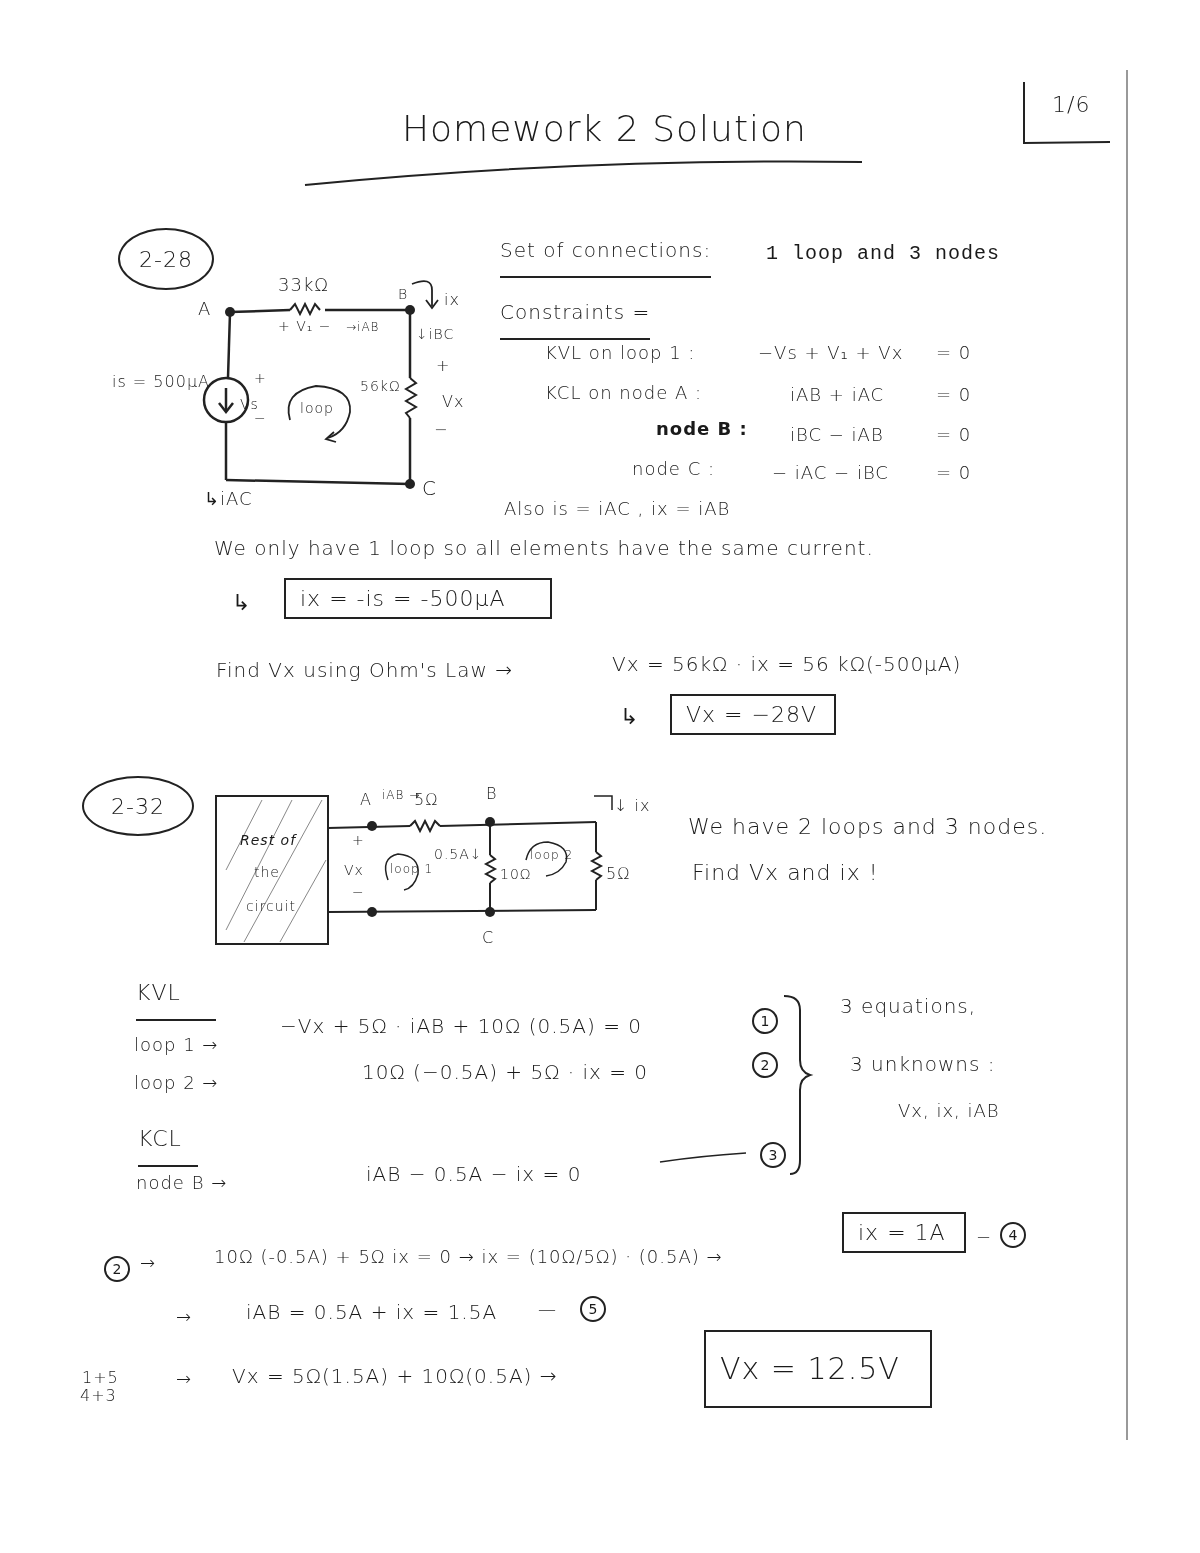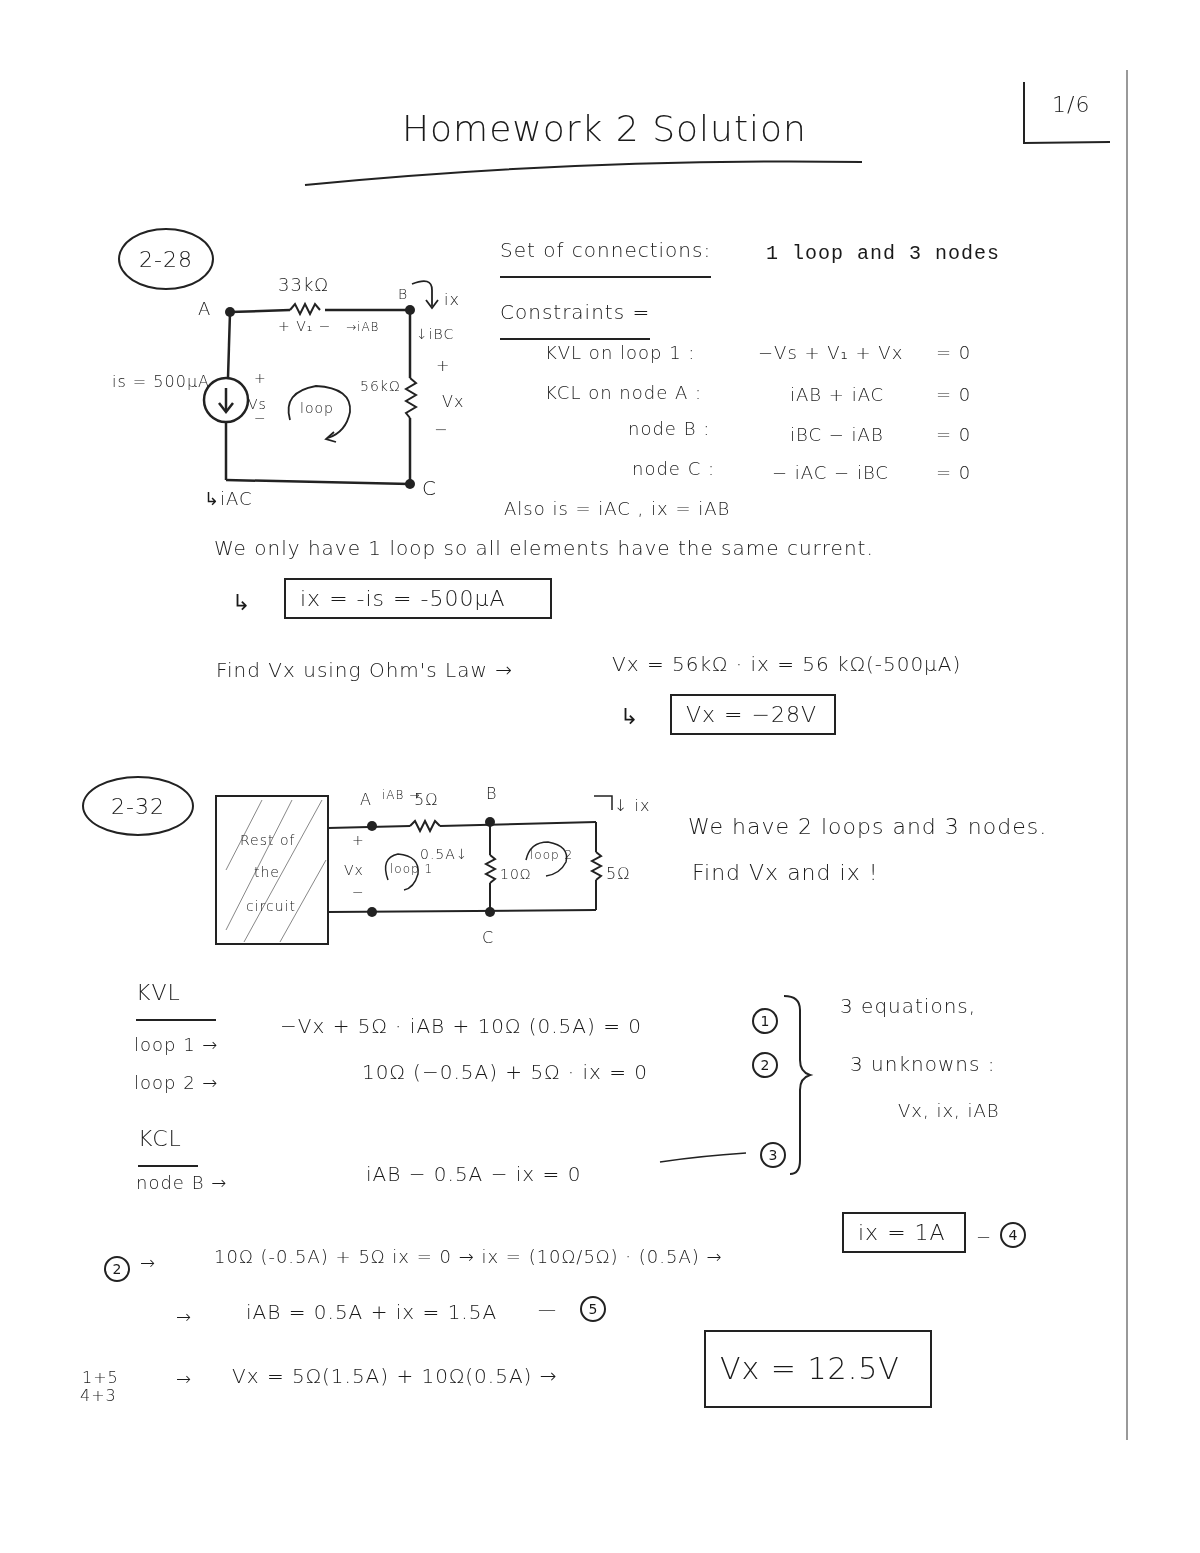--- a/index.html
+++ b/index.html
@@ -69,37 +69,37 @@
 <div class="abs hw t16" style="left:444px;top:290px;">ix</div>
 <div class="abs hw t14" style="left:278px;top:318px;">+ V₁ −</div>
 <div class="abs hw t12" style="left:346px;top:320px;">→iAB</div>
 <div class="abs hw t14" style="left:416px;top:326px;">↓iBC</div>
 <div class="abs hw t16" style="left:436px;top:356px;">+</div>
 <div class="abs hw t16" style="left:442px;top:392px;">Vx</div>
 <div class="abs hw t16" style="left:434px;top:420px;">−</div>
 <div class="abs hw t14" style="left:360px;top:378px;">56kΩ</div>
 <div class="abs hw t16" style="left:112px;top:372px;">is = 500μA</div>
 <div class="abs hw t14" style="left:254px;top:370px;">+</div>
-<div class="abs hw t14" style="left:248px;top:396px;">Vs</div>
+<div class="abs hw t14" style="left:240px;top:396px;">Vs</div>
 <div class="abs hw t14" style="left:254px;top:410px;">−</div>
 <div class="abs hw t14" style="left:300px;top:400px;">loop</div>
 <div class="abs hw t20" style="left:422px;top:476px;">C</div>
 <div class="abs hw t18" style="left:204px;top:488px;">↳iAC</div>
 
 <div class="abs hw t20 ul" style="left:500px;top:238px;">Set of connections:</div>
 <div class="abs hw t20" style="left:766px;top:242px;font-family:Liberation Mono, monospace;">1 loop and 3 nodes</div>
 <div class="abs hw t20 ul" style="left:500px;top:300px;">Constraints =</div>
 
 <div class="abs hw t18" style="left:545px;top:342px;">KVL on loop 1 :</div>
 <div class="abs hw t18" style="left:758px;top:342px;">−Vs + V₁ + Vx</div>
 <div class="abs hw t18" style="left:936px;top:342px;">= 0</div>
 <div class="abs hw t18" style="left:545px;top:382px;">KCL on node A :</div>
 <div class="abs hw t18" style="left:790px;top:384px;">iAB + iAC</div>
 <div class="abs hw t18" style="left:936px;top:384px;">= 0</div>
-<div class="abs hw t18" style="left:628px;top:418px;">node B :</div>
+<div class="abs hw t18" style="left:656px;top:418px;font-weight:bold;">node B :</div>
 <div class="abs hw t18" style="left:790px;top:424px;">iBC − iAB</div>
 <div class="abs hw t18" style="left:936px;top:424px;">= 0</div>
 <div class="abs hw t18" style="left:632px;top:458px;">node C :</div>
 <div class="abs hw t18" style="left:772px;top:462px;">− iAC − iBC</div>
 <div class="abs hw t18" style="left:936px;top:462px;">= 0</div>
 <div class="abs hw t18" style="left:504px;top:498px;">Also   is = iAC ,   ix = iAB</div>
 
 <div class="abs hw t20" style="left:214px;top:536px;">We only have 1 loop so all elements have the same current.</div>
 <div class="abs hw t22" style="left:232px;top:590px;">↳</div>
 <div class="abs hw t22 box" style="left:284px;top:578px;width:236px;">
@@ -136,33 +136,33 @@
   <line x1="596" y1="880" x2="596" y2="910" stroke="#222" stroke-width="2"></line>
   <circle cx="372" cy="826" r="5" fill="#222"></circle>
   <circle cx="372" cy="912" r="5" fill="#222"></circle>
   <circle cx="490" cy="822" r="5" fill="#222"></circle>
   <circle cx="490" cy="912" r="5" fill="#222"></circle>
   <path d="M388 880 Q 380 858 398 854 Q 420 856 418 874 Q 414 888 404 890" stroke="#222" stroke-width="1.5" fill="none"></path>
   <path d="M526 860 Q 530 842 548 842 Q 570 846 566 862 Q 560 874 546 876" stroke="#222" stroke-width="1.5" fill="none"></path>
   <path d="M594 796 L612 796 L612 810" stroke="#222" stroke-width="1.5" fill="none"></path>
 </svg>
 
-<div class="abs hw t14" style="left:240px;top:832px;">Rest of</div>
+<div class="abs hw t14" style="left:240px;top:832px;font-style:italic;">Rest of</div>
 <div class="abs hw t14" style="left:254px;top:864px;">the</div>
 <div class="abs hw t14" style="left:246px;top:898px;">circuit</div>
 <div class="abs hw t16" style="left:360px;top:790px;">A</div>
 <div class="abs hw t12" style="left:382px;top:788px;">iAB →</div>
 <div class="abs hw t16" style="left:414px;top:790px;">5Ω</div>
 <div class="abs hw t16" style="left:486px;top:784px;">B</div>
 <div class="abs hw t16" style="left:614px;top:796px;">↓ ix</div>
 <div class="abs hw t14" style="left:352px;top:832px;">+</div>
 <div class="abs hw t14" style="left:344px;top:862px;">Vx</div>
 <div class="abs hw t14" style="left:352px;top:884px;">−</div>
 <div class="abs hw t12" style="left:390px;top:862px;">loop 1</div>
-<div class="abs hw t14" style="left:420px;top:846px;">0.5A↓</div>
+<div class="abs hw t14" style="left:434px;top:846px;">0.5A↓</div>
 <div class="abs hw t14" style="left:500px;top:866px;">10Ω</div>
 <div class="abs hw t12" style="left:530px;top:848px;">loop 2</div>
 <div class="abs hw t16" style="left:606px;top:864px;">5Ω</div>
 <div class="abs hw t16" style="left:482px;top:928px;">C</div>
 
 <div class="abs hw t22" style="left:688px;top:814px;">We have 2 loops and 3 nodes.</div>
 <div class="abs hw t22" style="left:692px;top:860px;">Find  Vx and ix !</div>
 
 <div class="abs hw t22 ul" style="left:136px;top:980px;width:80px;">KVL</div>
 <div class="abs hw t18" style="left:134px;top:1034px;">loop 1  →</div>

